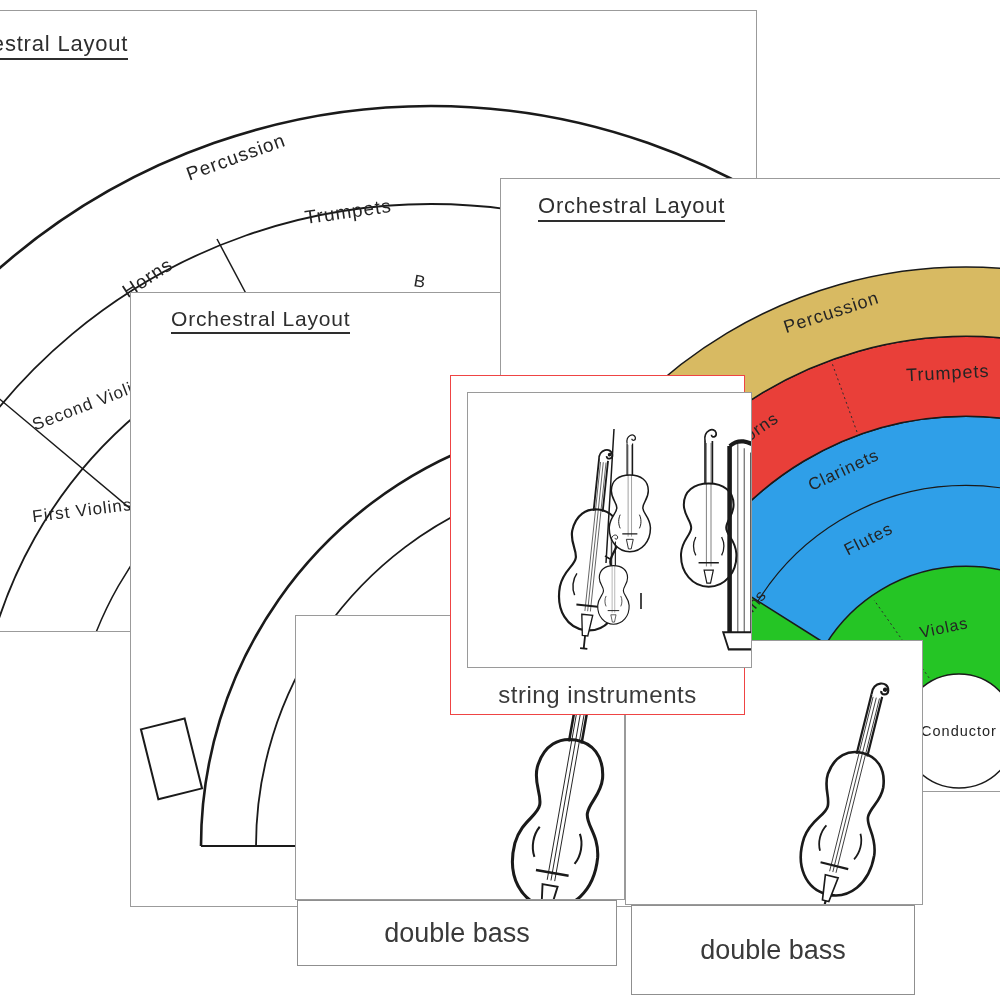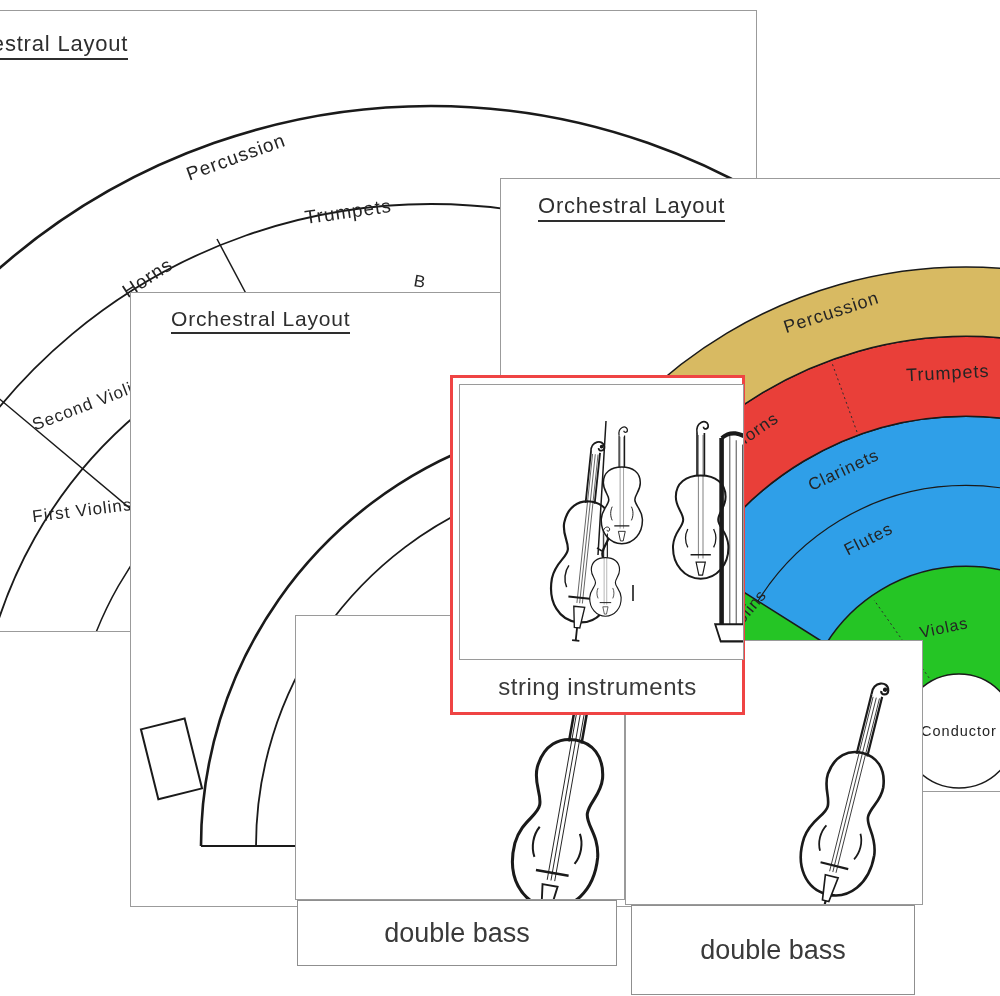--- a/index.html
+++ b/index.html
@@ -7,21 +7,21 @@
           font-family:"Liberation Sans",sans-serif;}
   .sheet{position:absolute;background:#fff;border:1px solid #9b9b9b;}
   .sheet-title{position:absolute;font-size:22px;color:#2e2e2e;letter-spacing:.8px;white-space:nowrap;}
   .sheet-title span{border-bottom:2px solid #2e2e2e;padding-bottom:2px;}
   svg.diagram{position:absolute;left:0;top:0;}
   svg text{font-family:"Liberation Sans",sans-serif;fill:#242424;letter-spacing:1px;}
   .card{position:absolute;}
   .picture{background:#fff;border:1px solid #9a9a9a;position:relative;overflow:hidden;}
   .label-box{background:#fff;border:1px solid #8f8f8f;display:flex;align-items:center;justify-content:center;
              color:#3a3a3a;}
-  #card-strings{background:#fff;border:3px solid #ef4444;padding:6px;box-sizing:border-box;}
+  #card-strings{background:#fff;border:1px solid #ef4444;padding:16px;box-sizing:border-box;}
   #card-strings .caption{height:54px;display:flex;align-items:center;justify-content:center;
              font-size:24px;color:#3a3a3a;letter-spacing:.5px;}
   .hidden-defs{position:absolute;width:0;height:0;overflow:hidden;}
 </style>
 </head>
 <body>
 
 <div id="canvas">
 
   <svg class="hidden-defs" xmlns="http://www.w3.org/2000/svg" aria-hidden="true">

